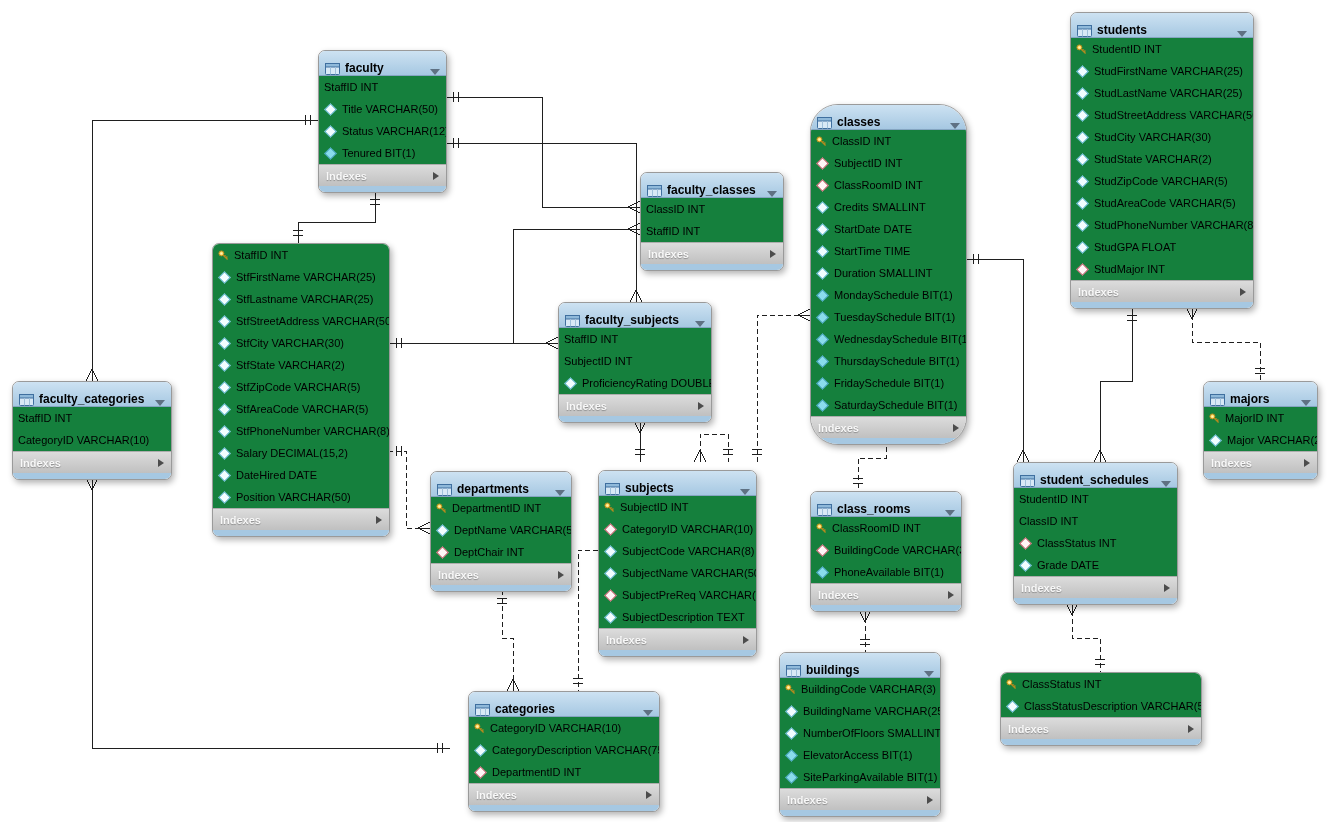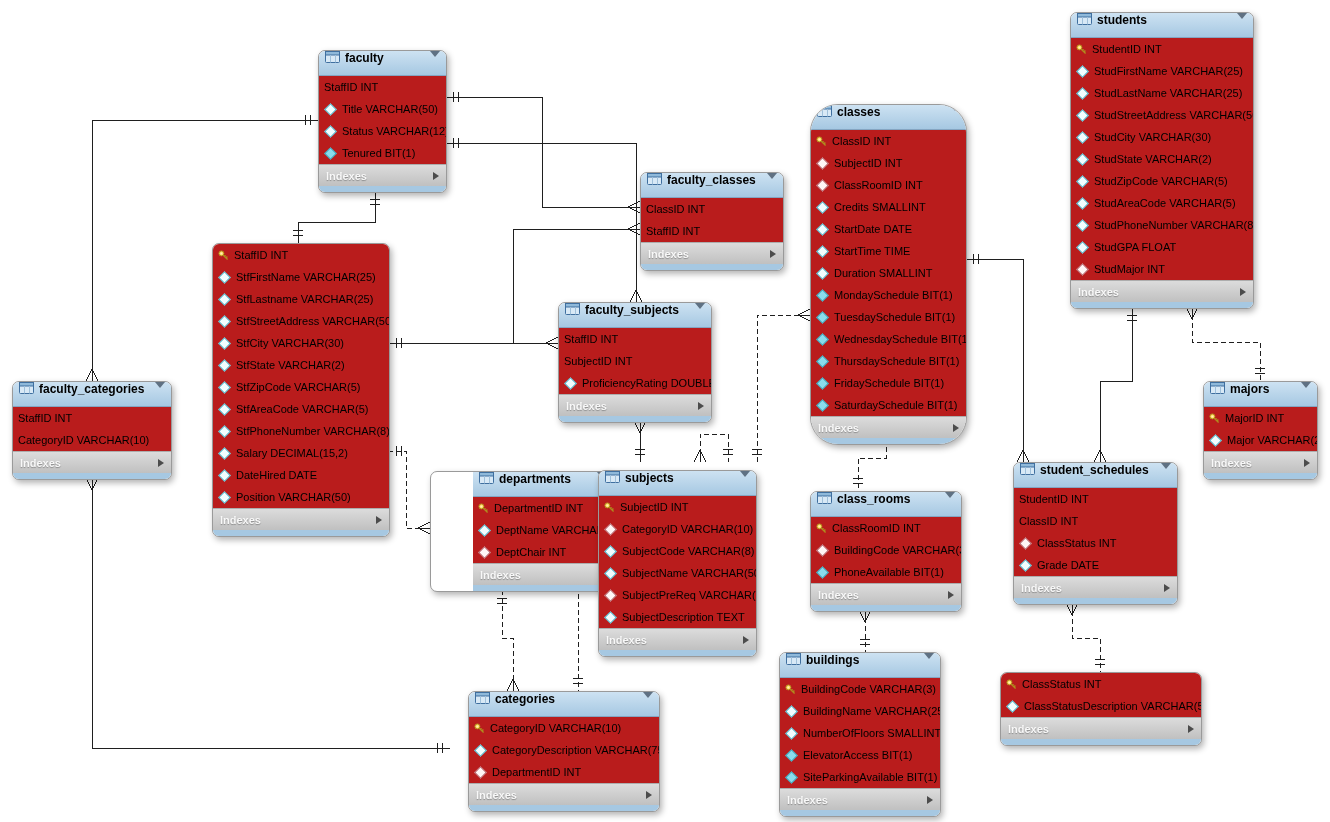--- a/index.html
+++ b/index.html
@@ -1,28 +1,28 @@
 <!DOCTYPE html>
 <html style="--hdr-top: #cde2f2; --hdr-bot: #a6c8e2; --ftr: #c0c0c0; --strip: #a6c8e2; --line: #1f1f1f;"><head>
 <meta charset="utf-8">
 <style>
   html,body{margin:0;padding:0;}
   body{width:1330px;height:822px;background:#ffffff;font-family:"Liberation Sans",sans-serif;}
   #canvas{position:relative;width:1330px;height:822px;background:#fff;overflow:hidden;}
   #rel-layer{position:absolute;left:0;top:0;width:1330px;height:822px;z-index:1;}
   .table{position:absolute;z-index:2;border:1px solid #9a9a9a;border-radius:7px;background:#fff;
          box-shadow:2px 3px 6px rgba(0,0,0,.30);overflow:hidden;}
-  .t-header{height:24px;display:flex;align-items:flex-start;gap:5px;padding:0 6px;
+  .t-header{height:24px;display:flex;align-items:flex-end;gap:5px;padding:0 6px;
             background:linear-gradient(var(--hdr-top,#cde2f2),var(--hdr-bot,#a6c8e2));
             border-bottom:1px solid #85a5c1;}
   .t-ticon{display:flex;align-items:center;flex:0 0 auto;}
   .t-title{font-size:12px;font-weight:bold;color:#000;flex:1;white-space:nowrap;overflow:hidden;}
   .t-caret{width:0;height:0;border-left:5px solid transparent;border-right:5px solid transparent;
            border-top:6px solid #5f7183;flex:0 0 auto;}
-  .t-body{background:#b91c1c;}
+  .t-body{background:#15803d;}
   .t-row{height:22px;display:flex;align-items:center;gap:5px;padding:0 5px;font-size:11px;
          color:#000;white-space:nowrap;}
   .t-ficon{display:flex;align-items:center;flex:0 0 auto;}
   .diamond{width:7px;height:7px;transform:rotate(45deg);flex:0 0 7px;margin:0 2px;}
   .d-cyan {border:1px solid #49aabe;background:#f2fdff;}
   .d-cyanf{border:1px solid #3d9db0;background:#8adcec;}
   .d-red  {border:1px solid #b2565e;background:#fff6f6;}
   .t-footer{height:21px;display:flex;align-items:center;justify-content:space-between;padding:0 7px;
             background:linear-gradient(#dcdcdc,var(--ftr,#c0c0c0));border-top:1px solid #adadad;}
   .t-footer-label{font-size:11px;font-weight:bold;color:#f8f8f8;text-shadow:0 1px 1px #8d8d8d;}
@@ -307,21 +307,21 @@
         <div class="t-row">
           <span class="t-text">CategoryID VARCHAR(10)</span>
         </div>
       </div>
       <div class="t-footer">
         <span class="t-footer-label">Indexes</span>
         <span class="t-arrow"></span>
       </div>
       <div class="t-strip"></div>
     </div>
-    <div class="table" style="left: 430px; top: 471px; width: 140px; padding-left: 42px;">
+    <div class="table" style="left: 430px; top: 471px; width: 140px;">
       <div class="t-header">
         <span class="t-ticon">
           <svg width="15" height="12" viewBox="0 0 15 12">
             <rect x="0.5" y="0.5" width="14" height="11" rx="1" fill="#d8e9f6" stroke="#3f6f9f"></rect>
             <rect x="0.5" y="0.5" width="14" height="3.5" fill="#8fb9da" stroke="#3f6f9f"></rect>
             <line x1="5.5" y1="4" x2="5.5" y2="11.5" stroke="#9fc0da"></line>
             <line x1="10.5" y1="4" x2="10.5" y2="11.5" stroke="#9fc0da"></line>
           </svg>
         </span>
         <span class="t-title">departments</span>

